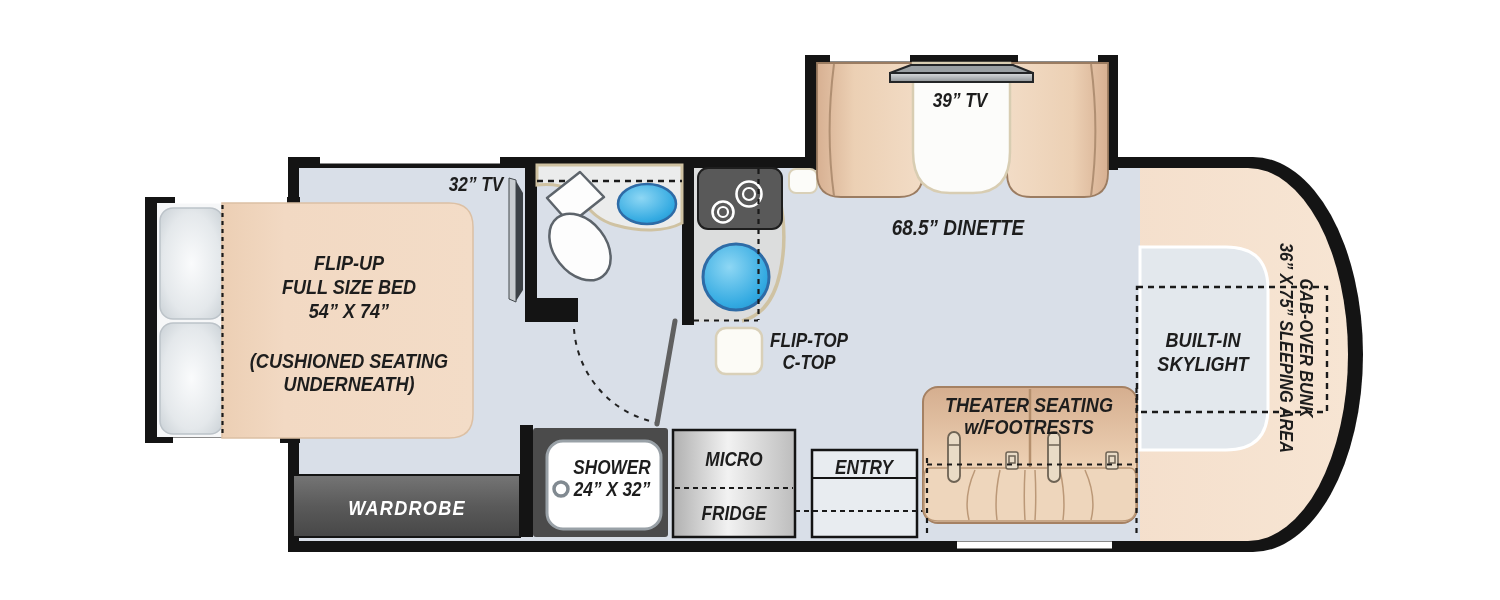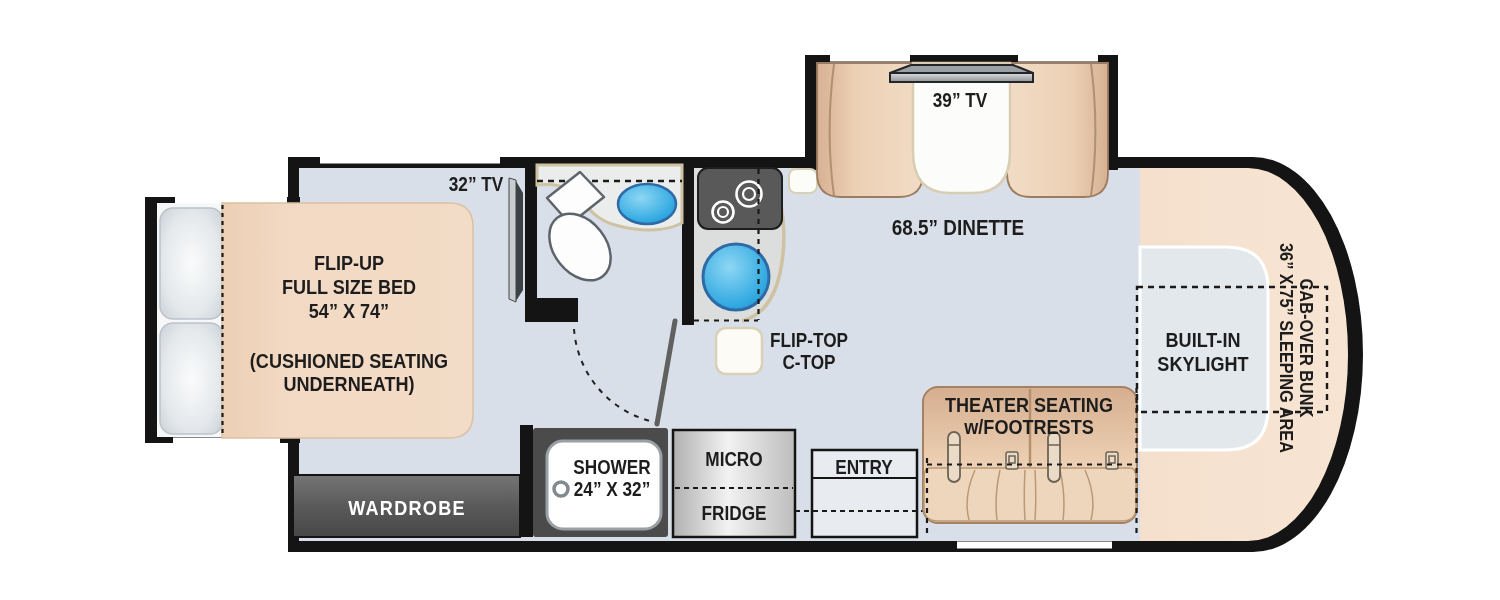--- a/index.html
+++ b/index.html
@@ -1,17 +1,17 @@
 <!DOCTYPE html>
 <html><head>
 <meta charset="utf-8">
 <style>
   html,body{margin:0;padding:0;background:#ffffff;}
   #stage{position:relative;width:1500px;height:600px;background:#ffffff;overflow:hidden;
-         font-family:"Liberation Sans",sans-serif;}
+         font-family:"Liberation Sans",sans-serif;font-style:italic;}
   #plan-svg{position:absolute;left:0;top:0;}
   .lbl{position:absolute;transform:translate(-50%,-50%) scaleX(0.86);transform-origin:center;
        font-family:"Liberation Sans",sans-serif;font-weight:700;color:#1d1d1d;
        text-align:center;white-space:nowrap;line-height:1.15;}
   .lbl.rot{transform:translate(-50%,-50%) rotate(90deg) scaleX(0.86);}
   .lbl.white{color:#ffffff;letter-spacing:1.5px;}
   .fs22{font-size:22px;}.fs21{font-size:21px;}.fs20{font-size:20px;}.fs19{font-size:19px;}
   .lh24{line-height:24px;}.lh23{line-height:23px;}.lh22{line-height:22px;}.lh20{line-height:20px;}
 </style>
 </head>

